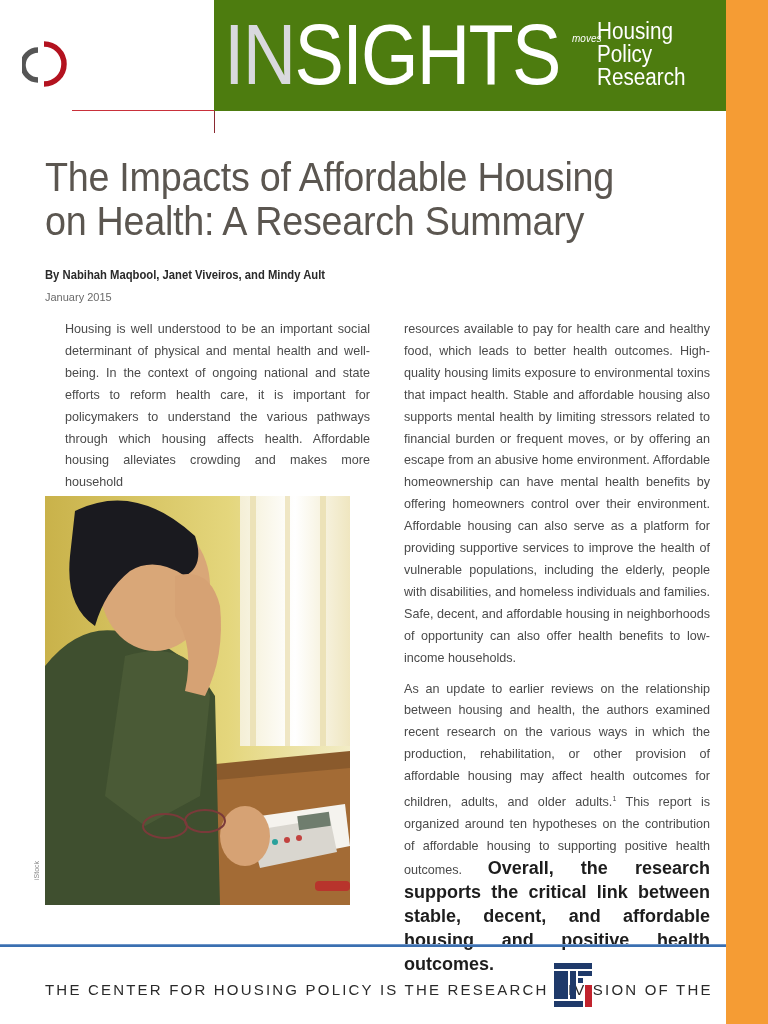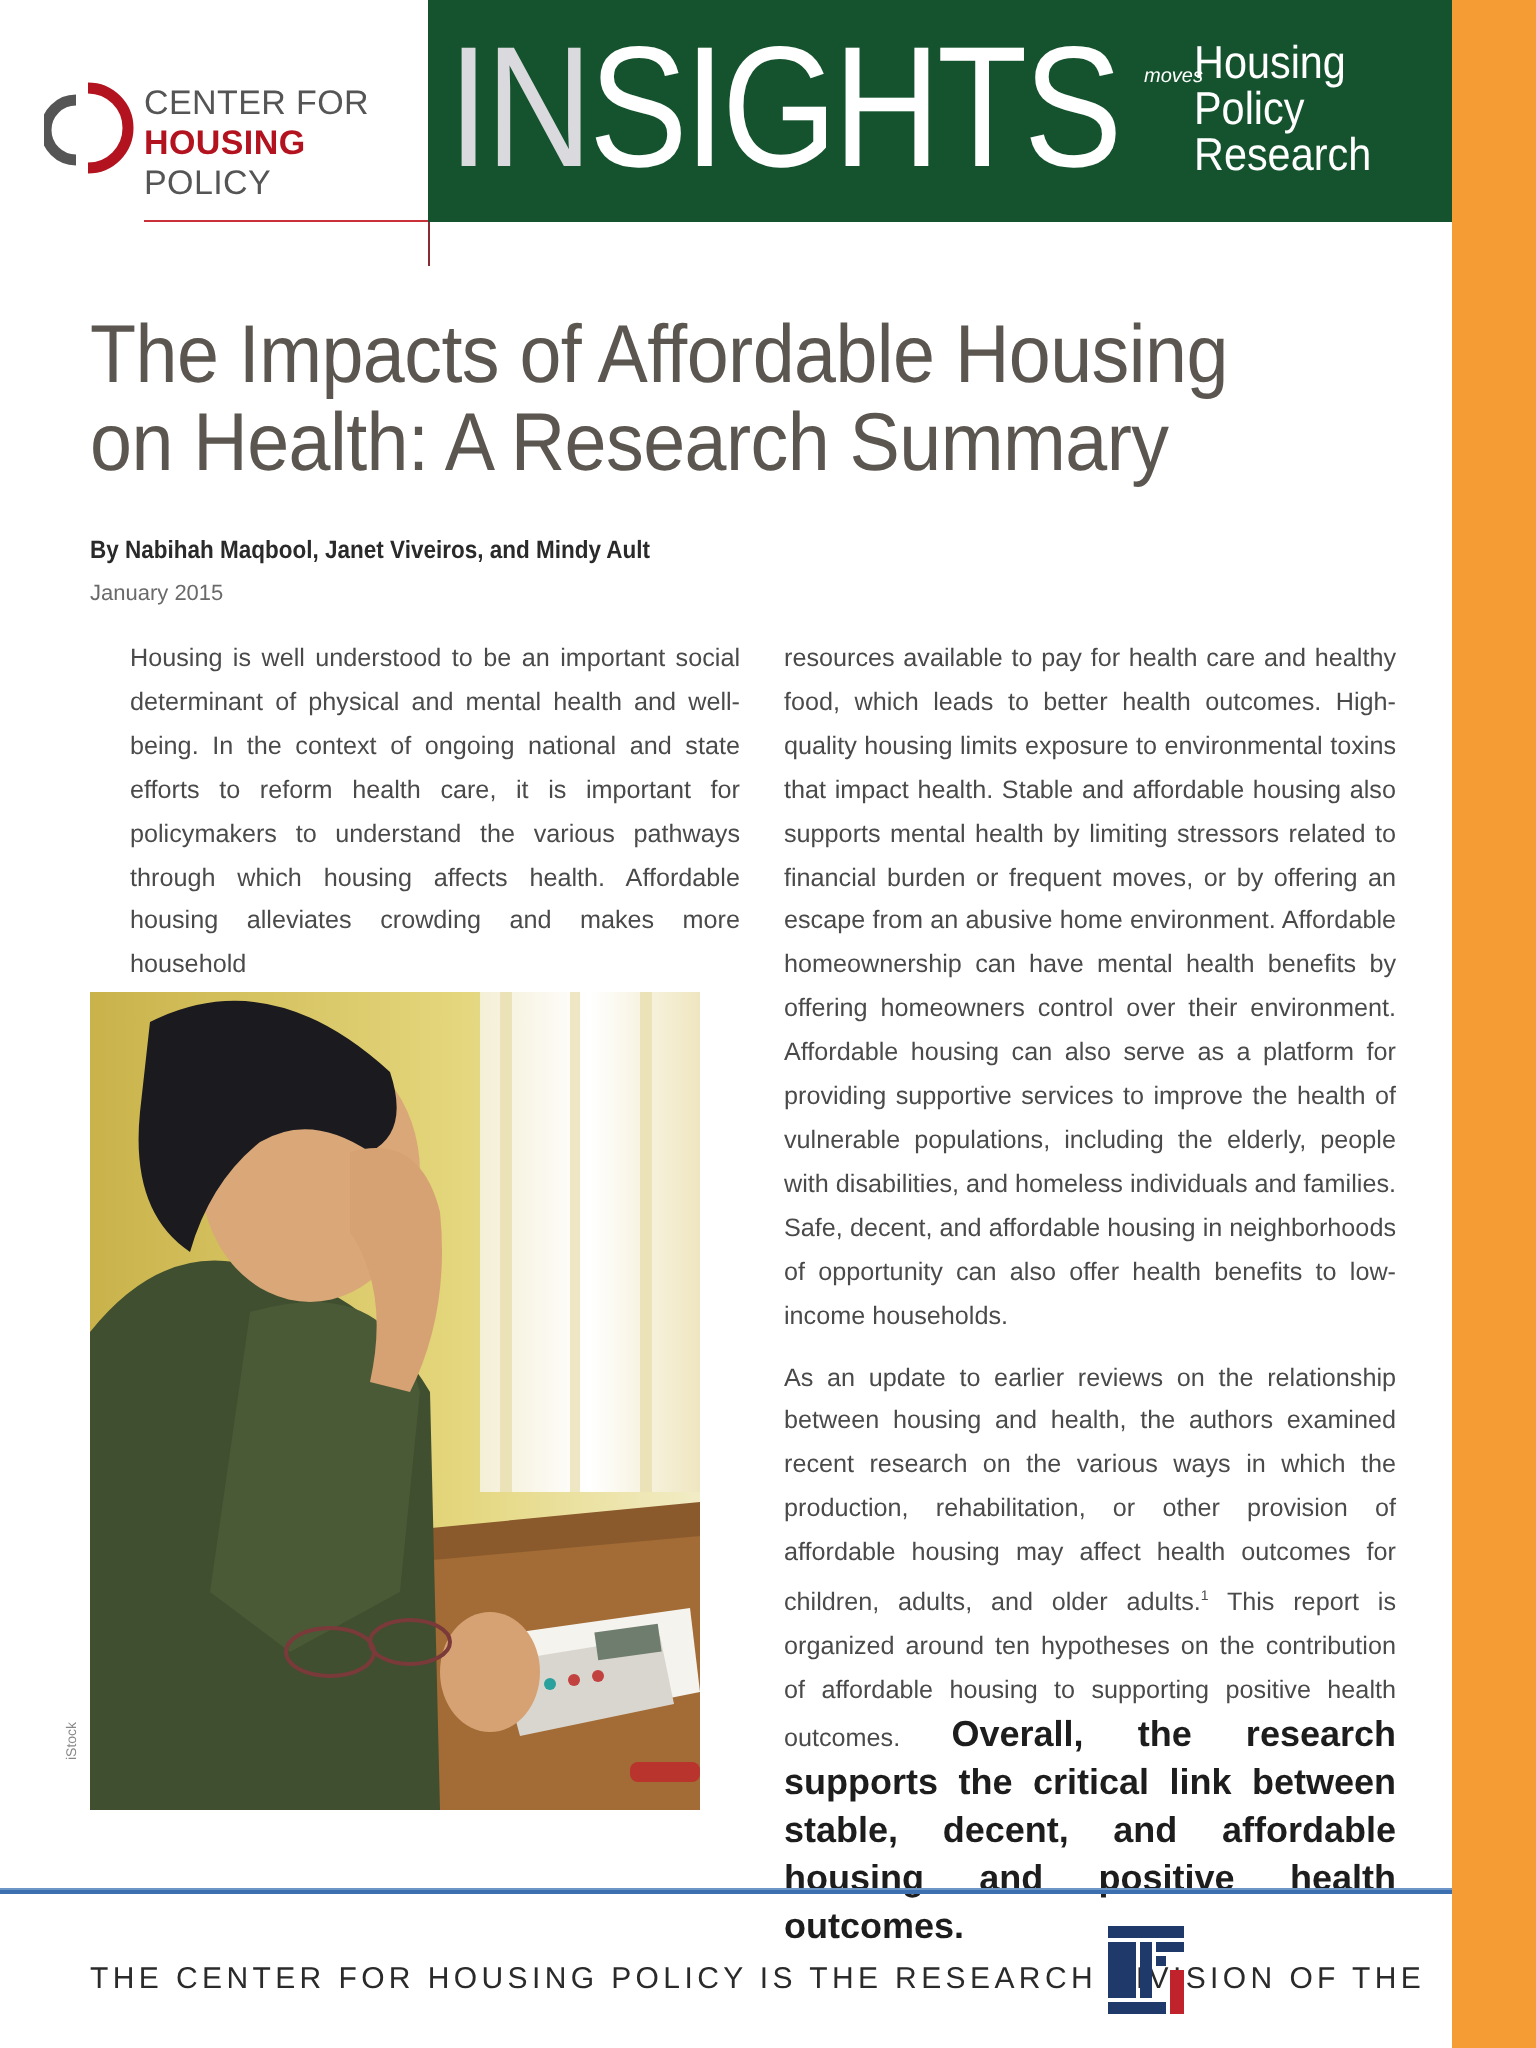--- a/index.html
+++ b/index.html
@@ -6,36 +6,36 @@
   html, body { width: 768px; height: 1024px; overflow: hidden; background: #ffffff; }
   body { position: relative; font-family: "Liberation Sans", sans-serif; color: #3b3b3b; }
 
   .orange-strip { position: absolute; left: 726px; top: 0; width: 42px; height: 1024px; background: #f59c34; }
 
   .logo { position: absolute; left: 22px; top: 36px; width: 190px; height: 56px; }
   .logo-mark { position: absolute; left: 0; top: 0; width: 46px; height: 56px; }
   .logo-text { position: absolute; left: 50px; top: 6px; font-size: 17px; line-height: 20px; letter-spacing: 0.2px; color: #555; }
   .logo-text .red { color: #b3121f; font-weight: bold; }
 
-  .banner { position: absolute; left: 214px; top: 0; width: 512px; height: 111px; background: #14532d; }
+  .banner { position: absolute; left: 214px; top: 0; width: 512px; height: 111px; background: #4d7c0f; }
   .banner-title { position: absolute; left: 10px; top: 4px; font-size: 86px; line-height: 100px; color: #ffffff; letter-spacing: -2px; font-weight: normal; transform: scaleX(0.86); transform-origin: left top; }
   .banner-title .in { color: #d9d9de; }
   .banner-from { position: absolute; left: 358px; top: 33px; font-size: 10px; font-style: italic; color: #fff; }
   .banner-sub { position: absolute; left: 383px; top: 20px; font-size: 23px; line-height: 23px; color: #fff; transform: scaleX(0.9); transform-origin: left top; }
 
   .rule-h { position: absolute; left: 72px; top: 110px; width: 142px; height: 1px; background: #c9303a; }
   .rule-v { position: absolute; left: 214px; top: 111px; width: 1px; height: 22px; background: #8a2a32; }
 
   .title { position: absolute; left: 45px; top: 155px; width: 660px; font-size: 41px; line-height: 44px; color: #5b5650; font-weight: normal; letter-spacing: -0.3px; transform: scaleX(0.92); transform-origin: left top; }
   .byline { position: absolute; left: 45px; top: 268px; font-size: 12.5px; font-weight: bold; color: #2a2a2a; transform: scaleX(0.9); transform-origin: left top; }
   .date { position: absolute; left: 45px; top: 291px; font-size: 11px; color: #6a6a6a; }
 
   .col { position: absolute; font-size: 12.6px; line-height: 21.9px; color: #4a4a4a; text-align: justify; margin-left: 20px; }
   .col-left { left: 45px; top: 319px; width: 305px; }
-  .col-right { left: 372px; top: 319px; width: 306px; }
+  .col-right { left: 384px; top: 319px; width: 306px; }
   .para2 { margin-top: 9px; }
   .bold-text { font-weight: bold; color: #1d1d1d; font-size: 18px; }
 
   .photo { position: absolute; left: 45px; top: 496px; width: 305px; height: 409px; overflow: hidden; background: #d8c66a; }
   .photo-credit { position: absolute; left: 33px; top: 880px; font-size: 7px; color: #888; transform: rotate(-90deg); transform-origin: left top; }
 
   .footer-rule { position: absolute; left: 0; top: 944px; width: 726px; height: 3px; background: #3b6fb0; border-top: 1px solid #6e95c8; }
   .footer-text { position: absolute; left: 45px; top: 981px; font-size: 15px; letter-spacing: 2.2px; color: #2a2a2a; }
   .nhc-logo { position: absolute; left: 554px; top: 963px; width: 140px; height: 44px; }
   .nhc-text { position: absolute; left: 44px; top: 0; font-size: 11.5px; line-height: 14px; letter-spacing: 1.8px; color: #1f3a6a; }
@@ -45,24 +45,20 @@
 </head>
 <body>
 
 <div class="orange-strip"></div>
 
 <div class="logo">
   <svg class="logo-mark" viewBox="0 0 46 56">
     <path d="M22 8 A20 20 0 0 1 22 48" fill="none" stroke="#b3121f" stroke-width="5.5"></path>
     <path d="M16 14 A15 15 0 0 0 16 44" fill="none" stroke="#555" stroke-width="5.5"></path>
   </svg>
-  <div class="logo-text">
-    <div>CENTER FOR</div>
-    <div><span class="red">HOUSING</span><span> POLICY</span></div>
-  </div>
 </div>
 
 <div class="banner">
   <div class="banner-title"><span class="in">IN</span><span>SIGHTS</span></div>
   <div class="banner-from">moves</div>
   <div class="banner-sub">
     <div>Housing</div>
     <div>Policy</div>
     <div>Research</div>
   </div>

